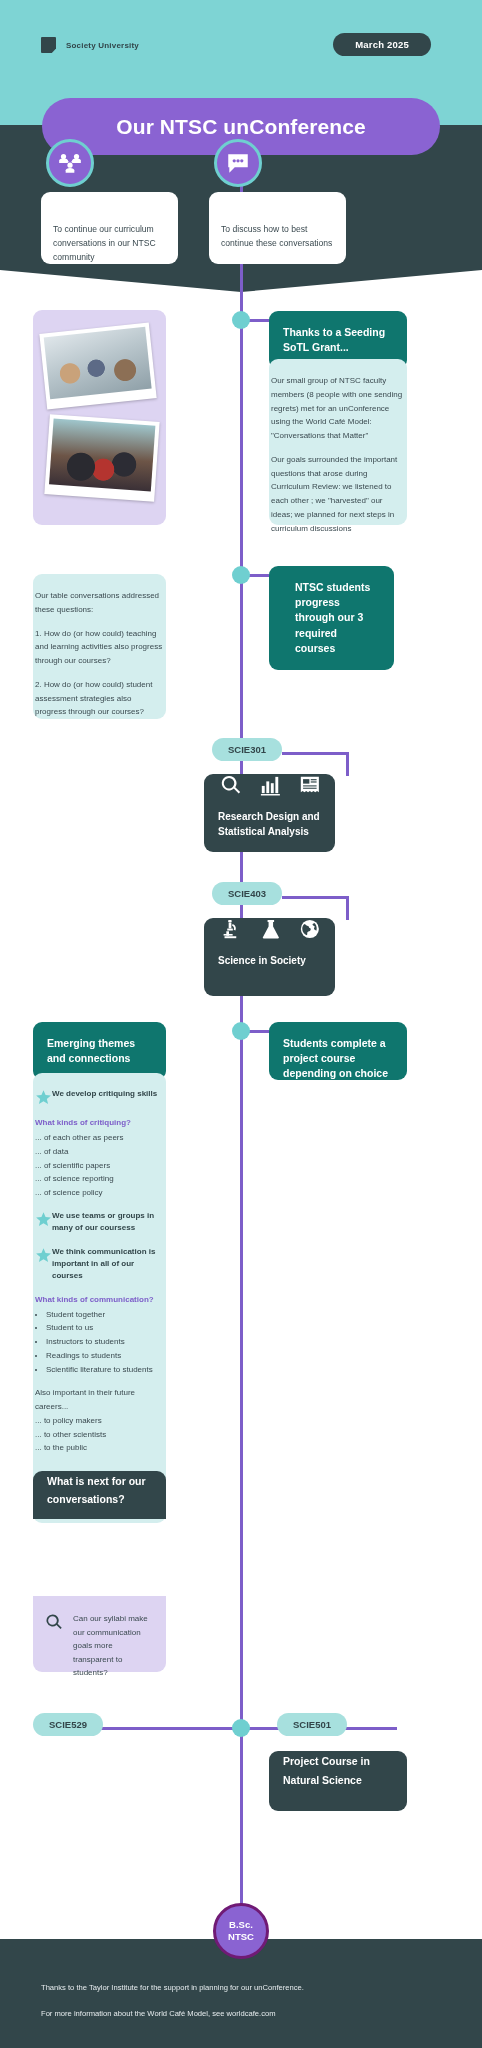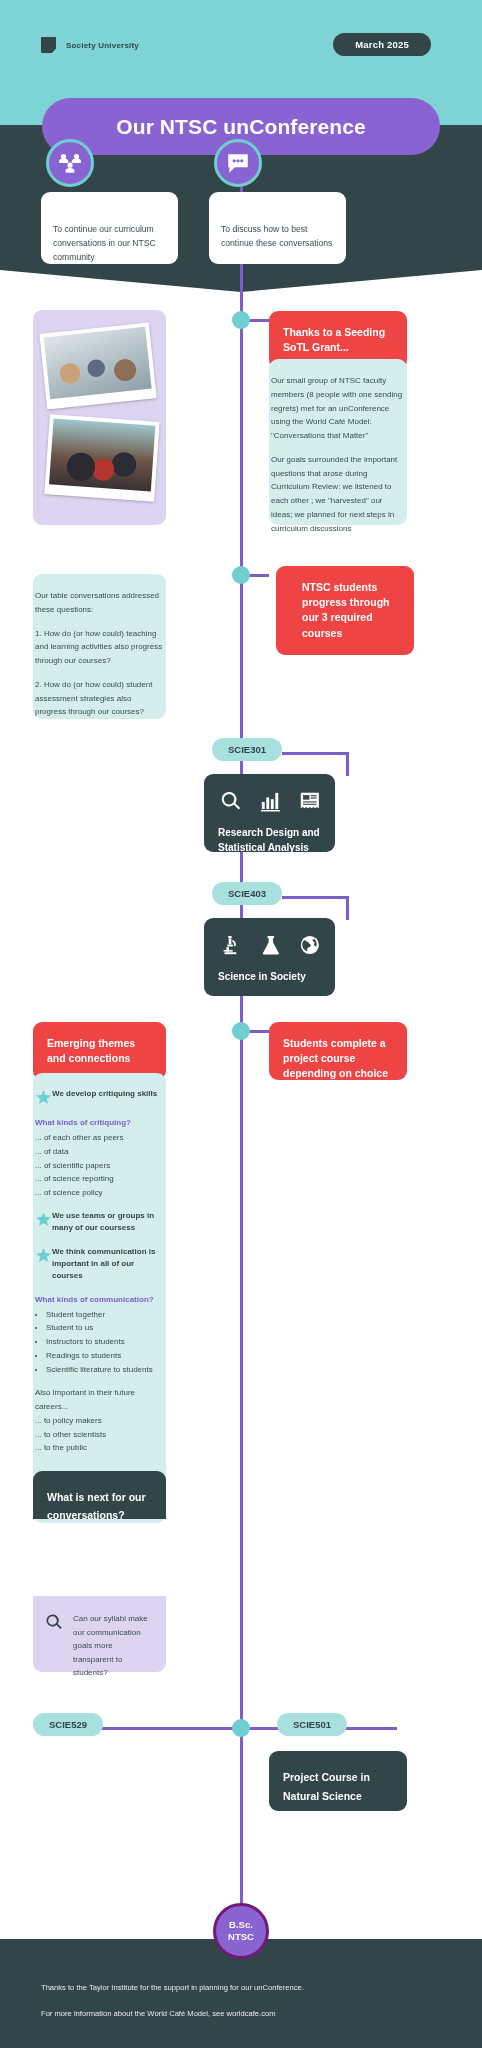--- a/index.html
+++ b/index.html
@@ -124,36 +124,36 @@
   .hero-icon.right { left: 214px; top: 139px; }
   .hero-icon svg { width: 26px; height: 26px; fill: #ffffff; }
 
   
   .card {
     position: absolute;
     border-radius: 9px;
     z-index: 3;
   }
   .card-purple {
-    background: #ef4444;
+    background: #0f766e;
     color: #ffffff;
     font-size: 10.5px; font-weight: bold;
     line-height: 1.45;
     padding: 14px 14px;
   }
   .card-mint {
     background: #d4eeee;
     color: #3b4a50;
     font-size: 8px; line-height: 1.72;
     padding: 15px 2px;
   }
   .card-dark {
     background: #32464a;
     color: #ffffff;
-    padding: 16px 14px;
+    padding: 0 14px;
   }
   .card-lilac {
     background: #ddd4f2;
     border-radius: 9px;
   }
 
   
   .photo-box {
     position: absolute;
     left: 33px; top: 310px;
@@ -341,21 +341,21 @@
 
   <div class="node" style="top:566px"></div>
   <div class="hconn" style="left:249px; top:574px; width:20px;"></div>
 
   <div class="card card-mint" style="left:33px; top:574px; width:133px; height:145px;">
     <p>Our table conversations addressed these questions:</p>
     <p class="blk">1. How do (or how could) teaching and learning activities also progress through our courses?</p>
     <p class="blk">2. How do (or how could) student assessment strategies also progress through our courses?</p>
   </div>
 
-  <div class="card card-purple" style="left:276px; top:566px; width:138px;padding-left:26px;">
+  <div class="card card-purple" style="left:269px; top:566px; width:125px;padding-left:26px;">
     <span>NTSC students progress through our 3 required courses</span>
   </div>
 
   <div class="code-pill" style="left:212px; top:738px;">SCIE301</div>
   <div class="hconn" style="left:282px; top:752px; width:66px;"></div>
   <div class="vconn" style="left:346px; top:752px; height:24px;"></div>
 
   <div class="card card-dark" style="left:204px; top:774px; width:131px; height:78px;">
     <div class="course-icons">
       <svg width="22" height="22" viewBox="0 0 24 24">

